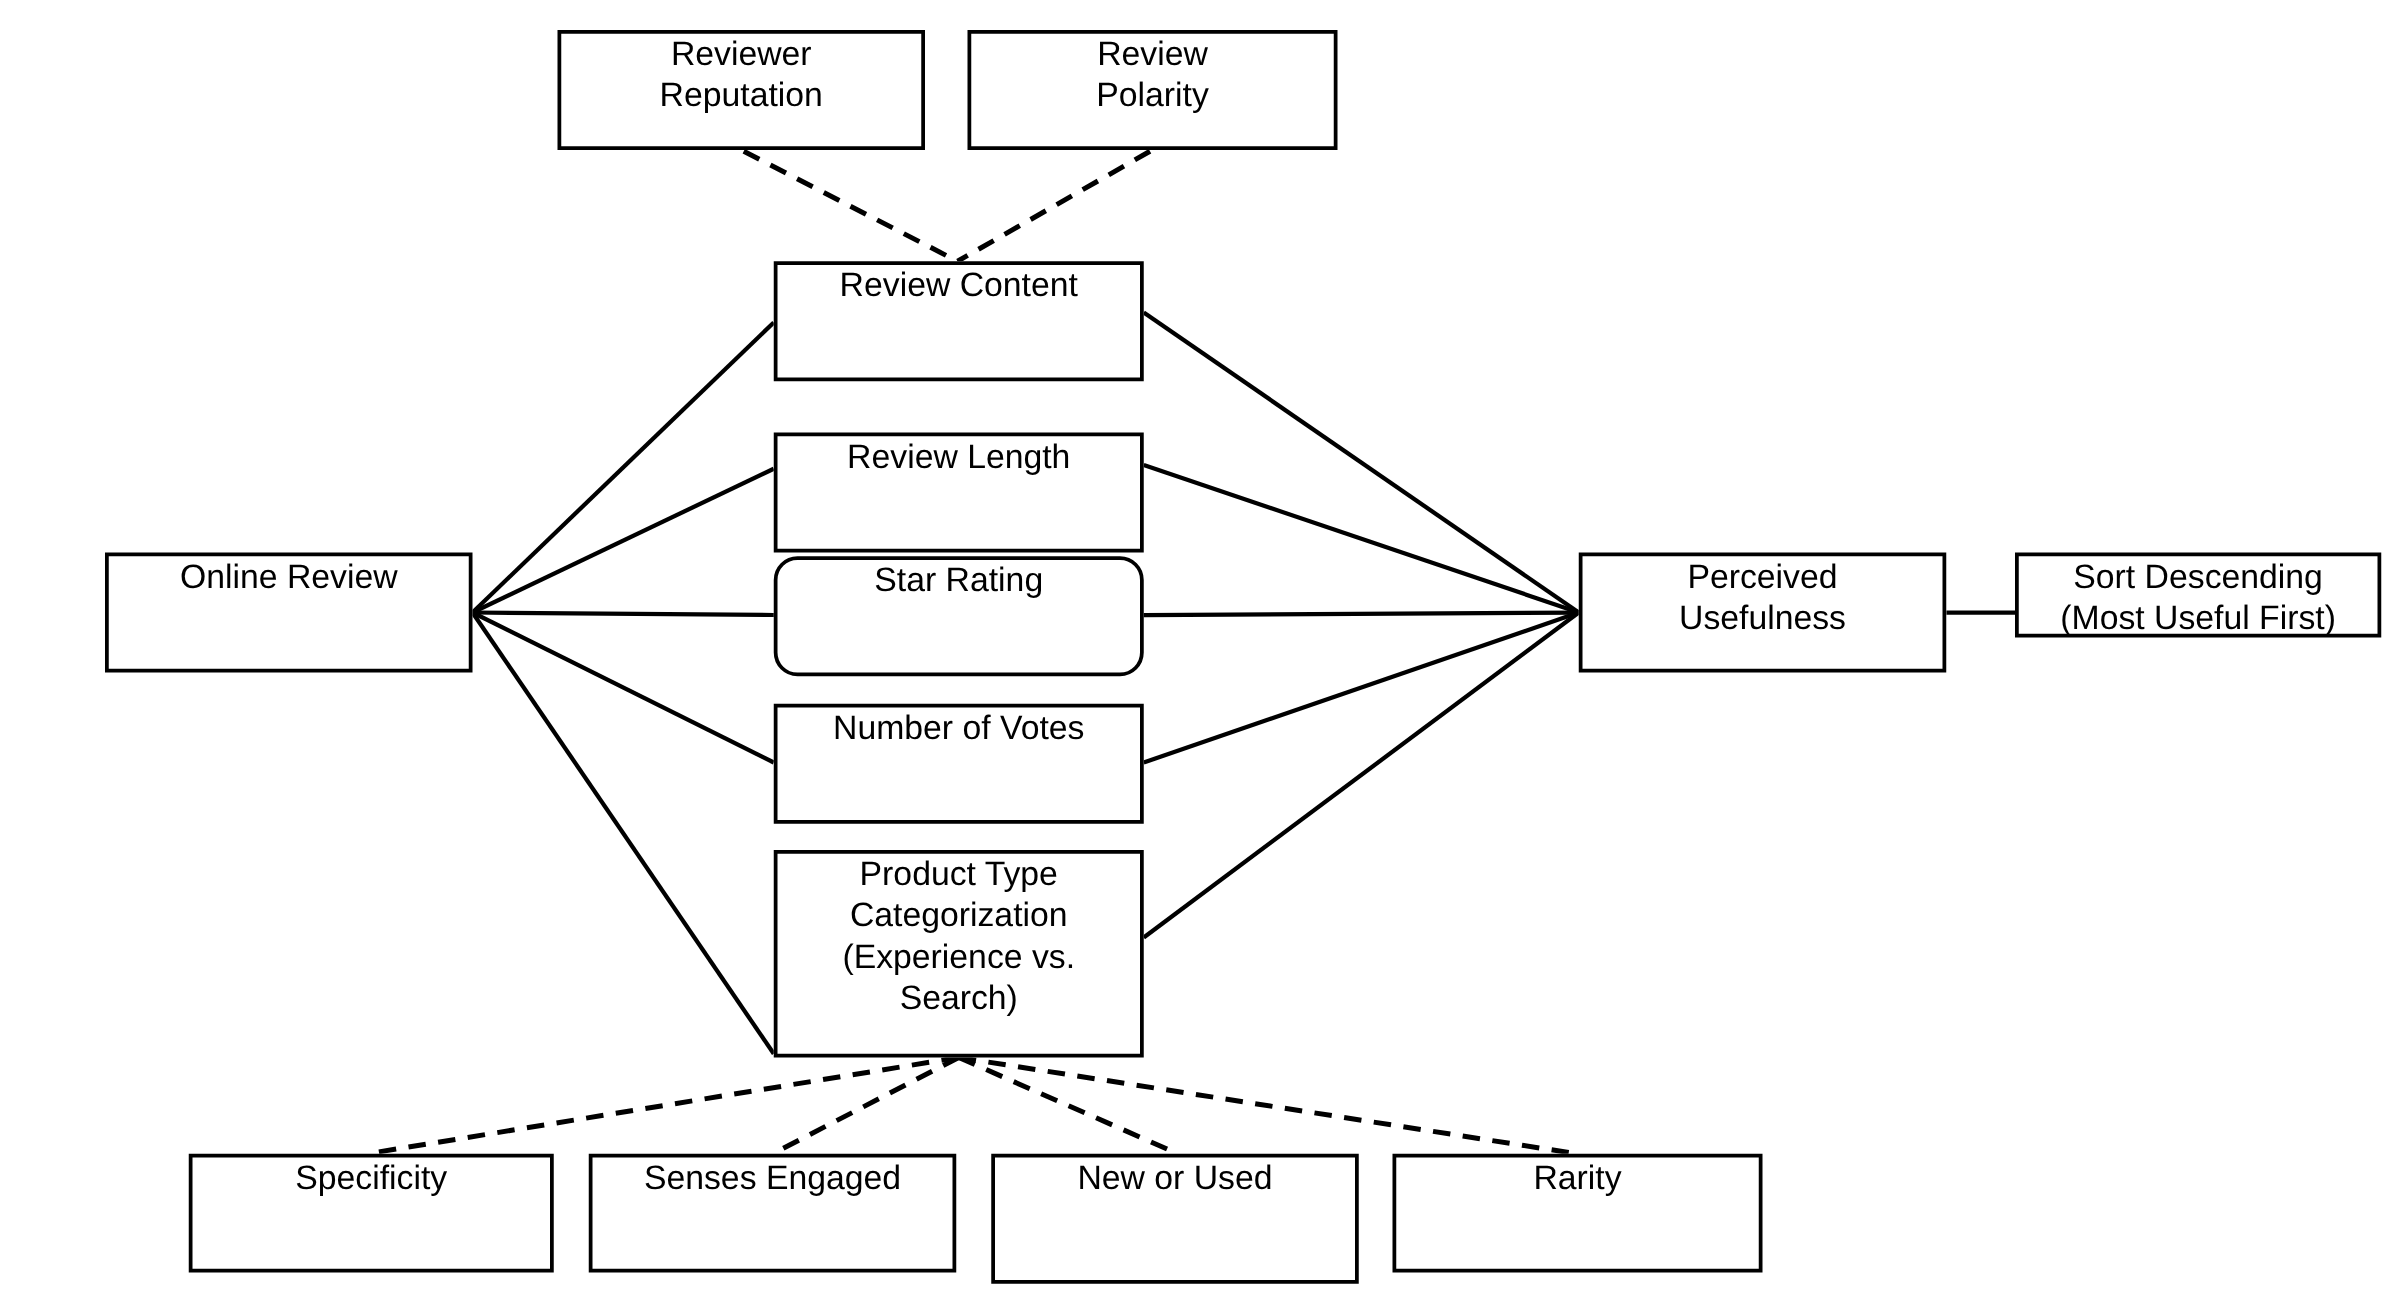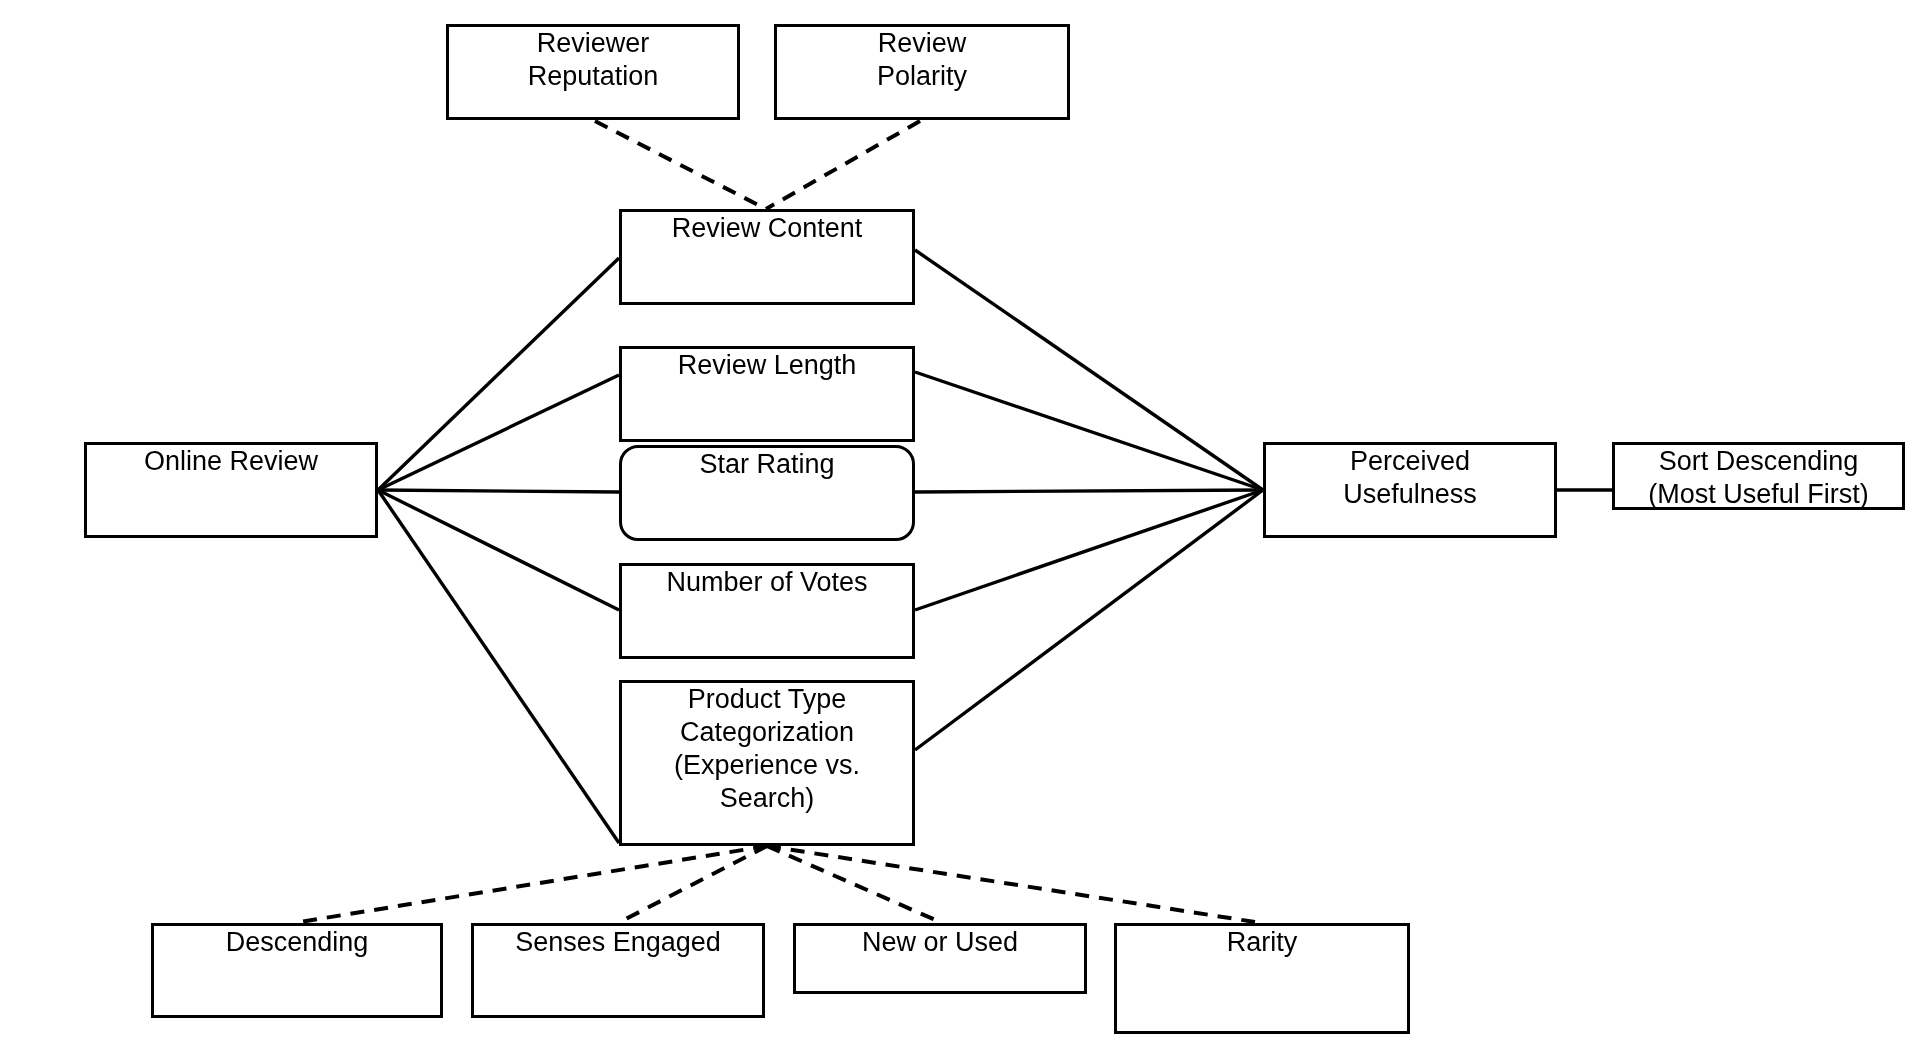--- a/index.html
+++ b/index.html
@@ -120,28 +120,28 @@
     <span class="label">Perceived
 Usefulness</span>
   </div>
 
   <div class="node" style="left:1612px; top:442px; width:293px; height:68px;">
     <span class="label">Sort Descending
 (Most Useful First)</span>
   </div>
 
   <div class="node" style="left:151px; top:923px; width:292px; height:95px;">
-    <span class="label">Descending</span>
+    <span class="label">Specificity</span>
   </div>
 
   <div class="node" style="left:471px; top:923px; width:294px; height:95px;">
     <span class="label">Senses Engaged</span>
   </div>
 
-  <div class="node" style="left:793px; top:923px; width:294px; height:71px;">
+  <div class="node" style="left:793px; top:923px; width:294px; height:104px;">
     <span class="label">New or Used</span>
   </div>
 
-  <div class="node" style="left:1114px; top:923px; width:296px; height:111px;">
+  <div class="node" style="left:1114px; top:923px; width:296px; height:95px;">
     <span class="label">Rarity</span>
   </div>
 
 </div>
 
 </body></html>

